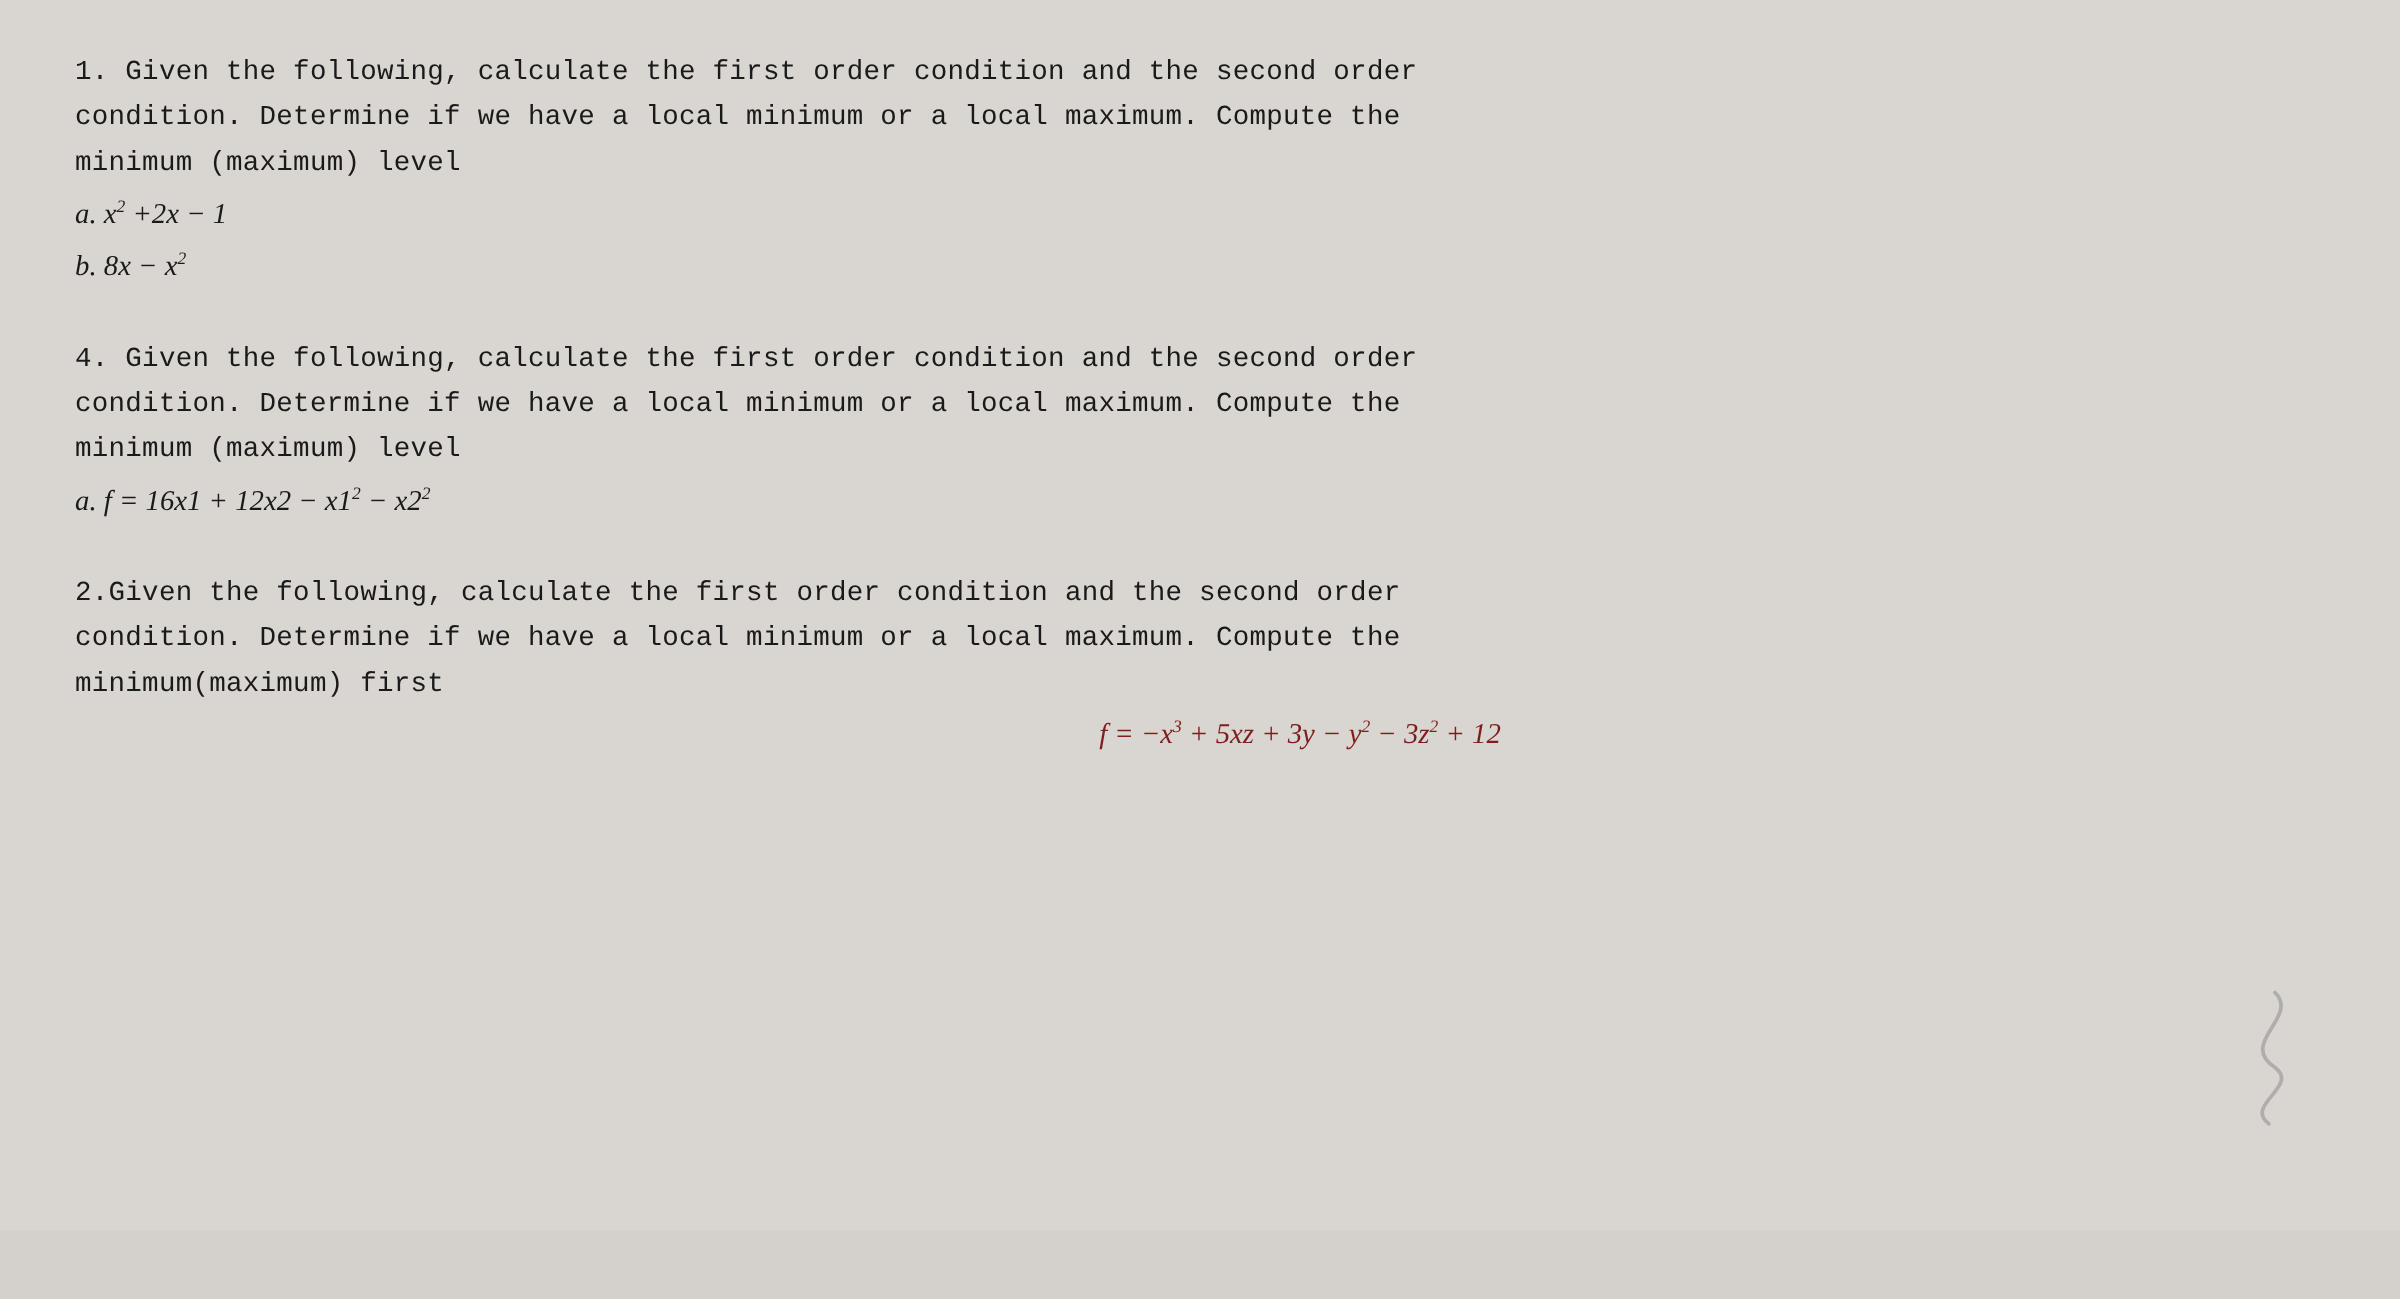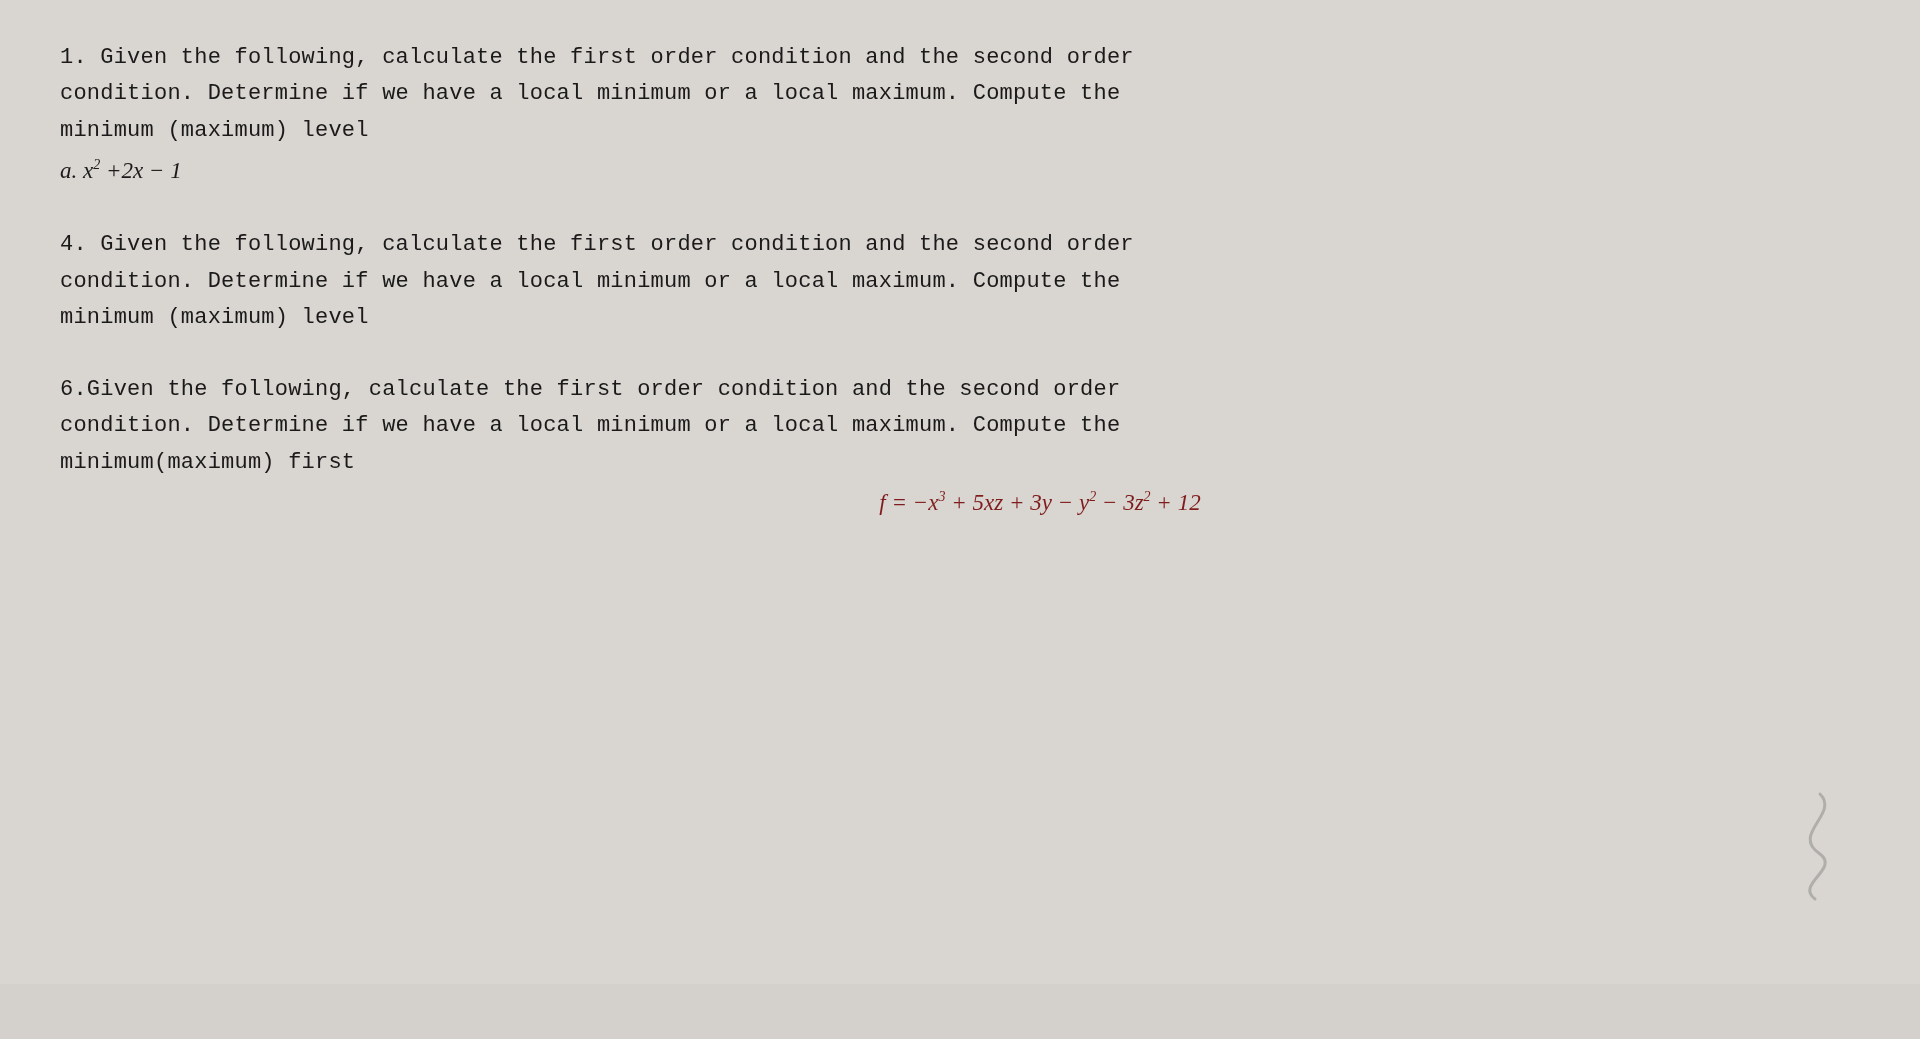--- a/index.html
+++ b/index.html
@@ -89,30 +89,36 @@
 <div class="page-container">
   <div class="content-area">
 
     <div class="question-block">
       <div class="question-text">1. Given the following, calculate the first order condition and the second order</div>
       <div class="question-text">condition. Determine if we have a local minimum or a local maximum. Compute the</div>
       <div class="question-text">minimum (maximum) level</div>
       <div class="formula-line">
         <span class="formula-inline">a. x<sup>2</sup> +2x − 1</span>
       </div>
+      <div class="formula-line">
+        <span class="formula-inline">b. 8x − x<sup>2</sup></span>
+      </div>
     </div>
 
     <div class="question-block">
       <div class="question-text">4. Given the following, calculate the first order condition and the second order</div>
       <div class="question-text">condition. Determine if we have a local minimum or a local maximum. Compute the</div>
       <div class="question-text">minimum (maximum) level</div>
+      <div class="formula-line">
+        <span class="formula-inline">a. f = 16x1 + 12x2 − x1<sup>2</sup> − x2<sup>2</sup></span>
+      </div>
     </div>
 
     <div class="question-block">
-      <div class="question-text">6.Given the following, calculate the first order condition and the second order</div>
+      <div class="question-text">2.Given the following, calculate the first order condition and the second order</div>
       <div class="question-text">condition. Determine if we have a local minimum or a local maximum. Compute the</div>
       <div class="question-text">minimum(maximum) first</div>
       <div class="formula-display">
         <span class="formula-inline">
           f = −x<sup>3</sup> + 5xz + 3y − y<sup>2</sup> − 3z<sup>2</sup> + 12
         </span>
       </div>
     </div>
   </div>
 

